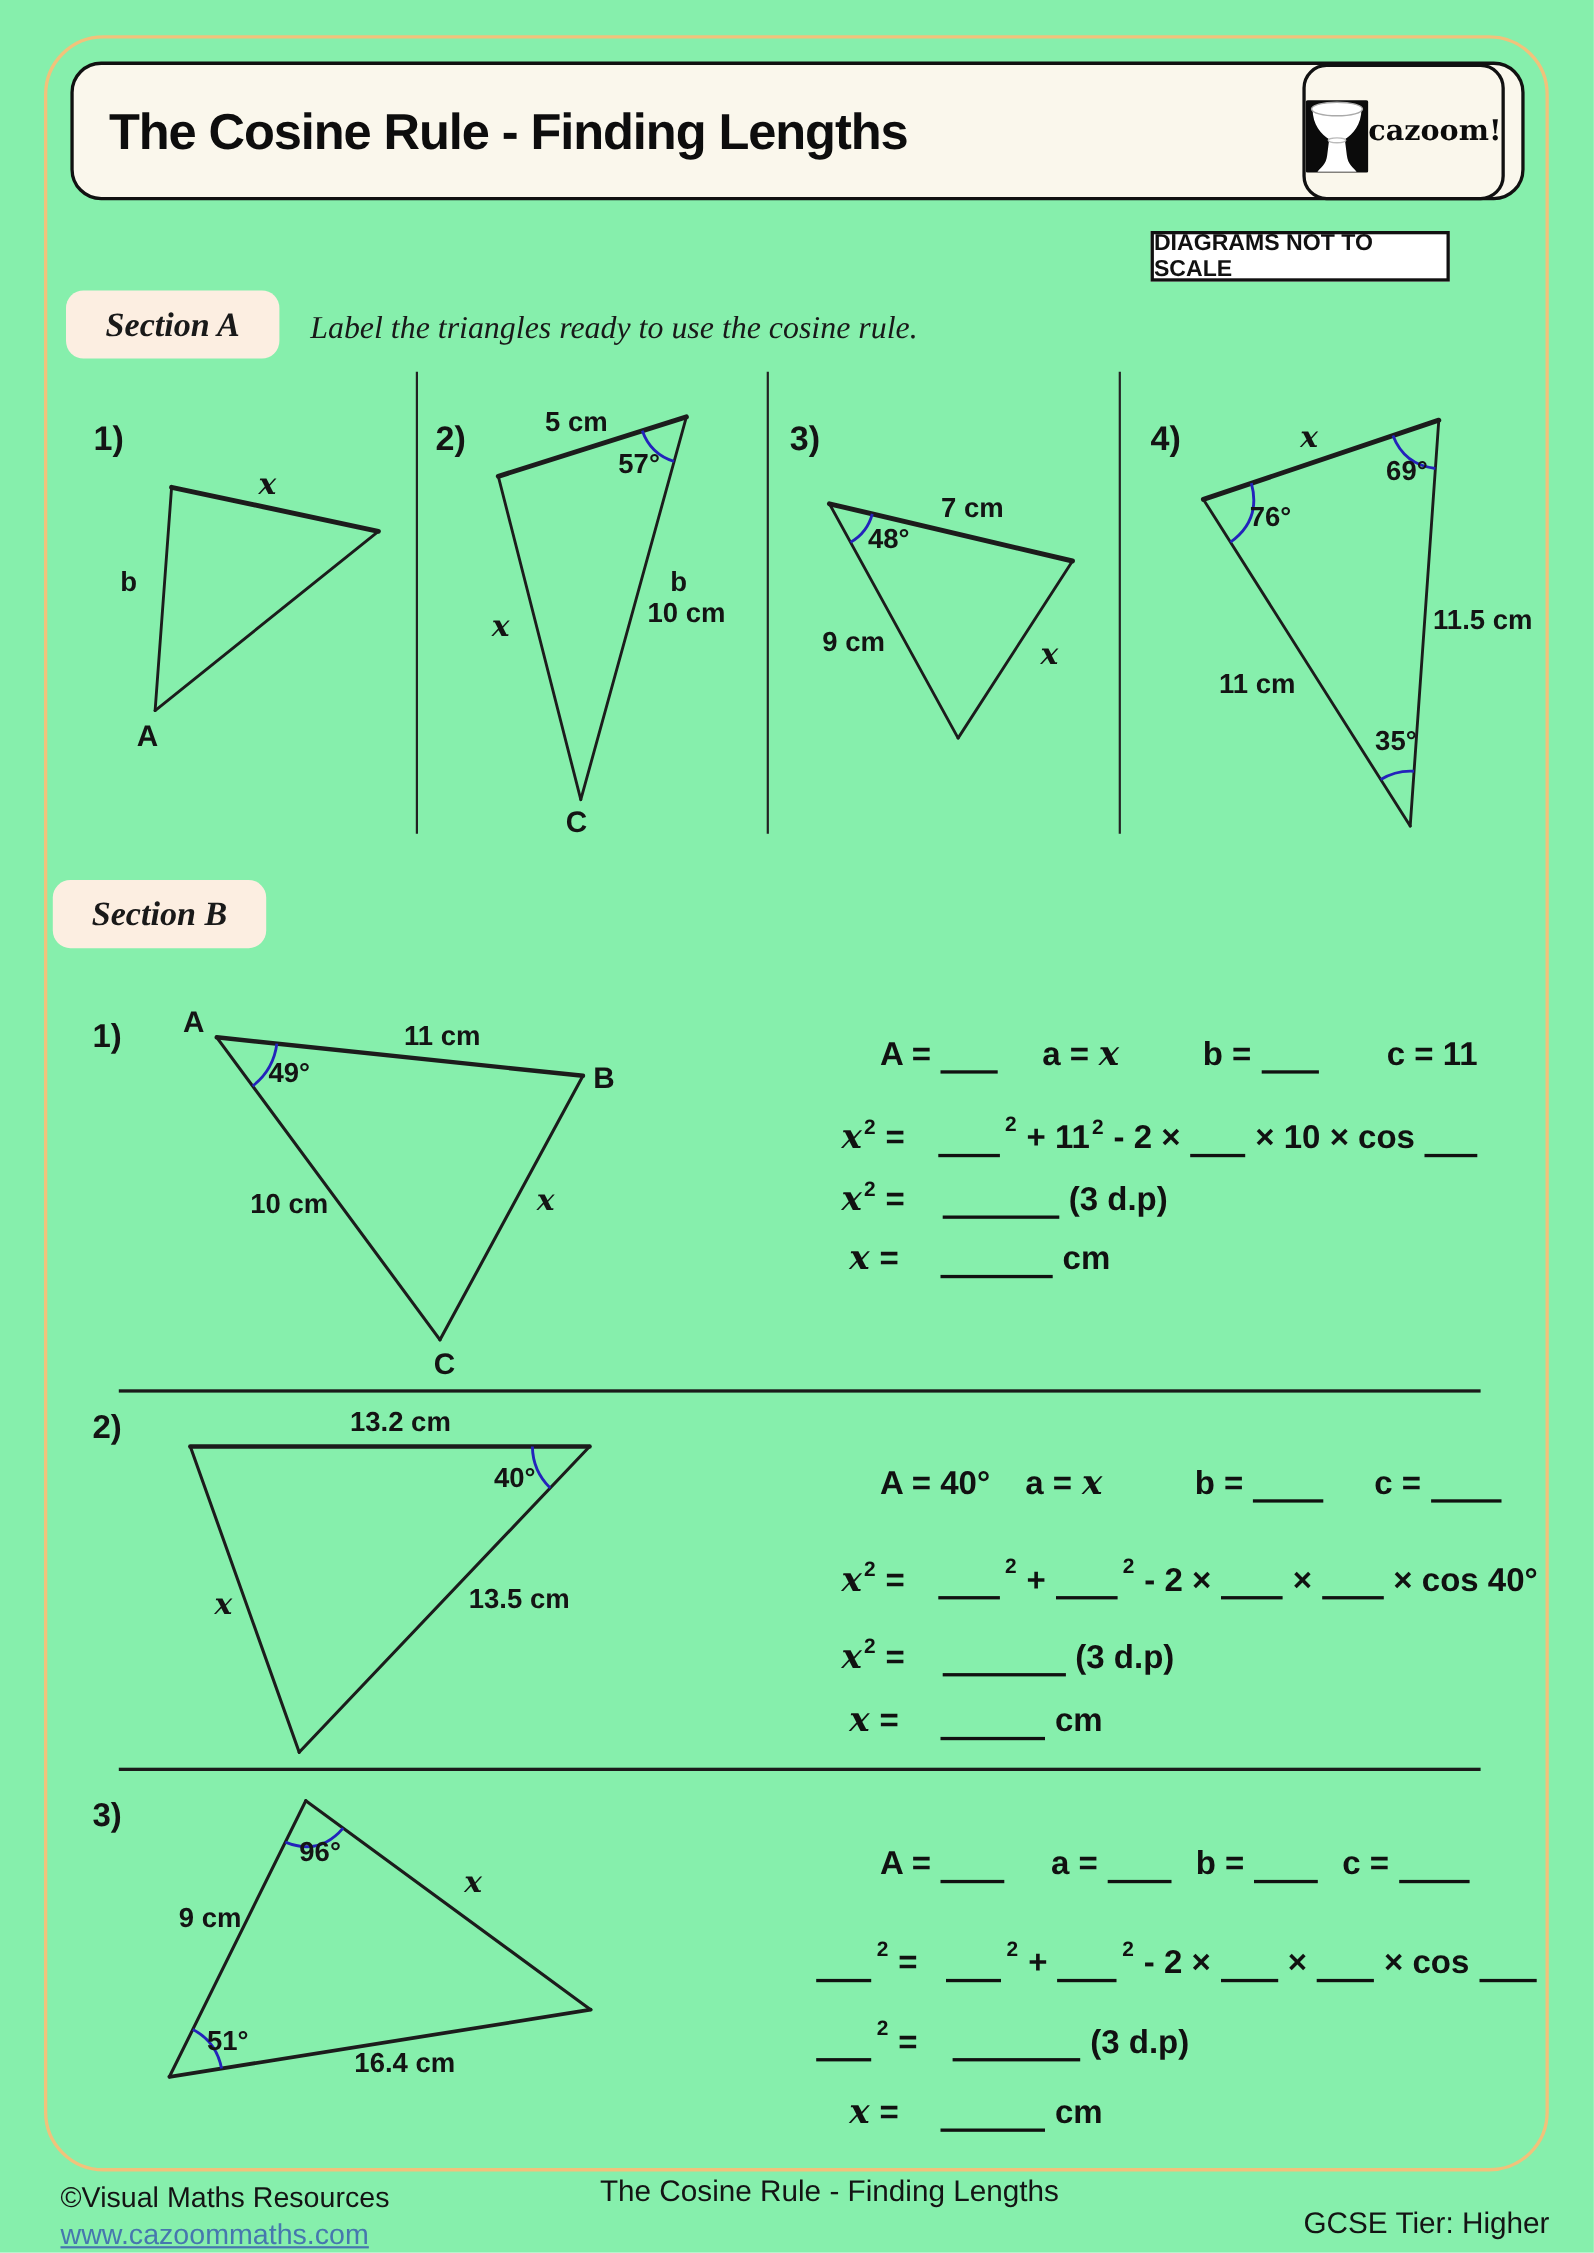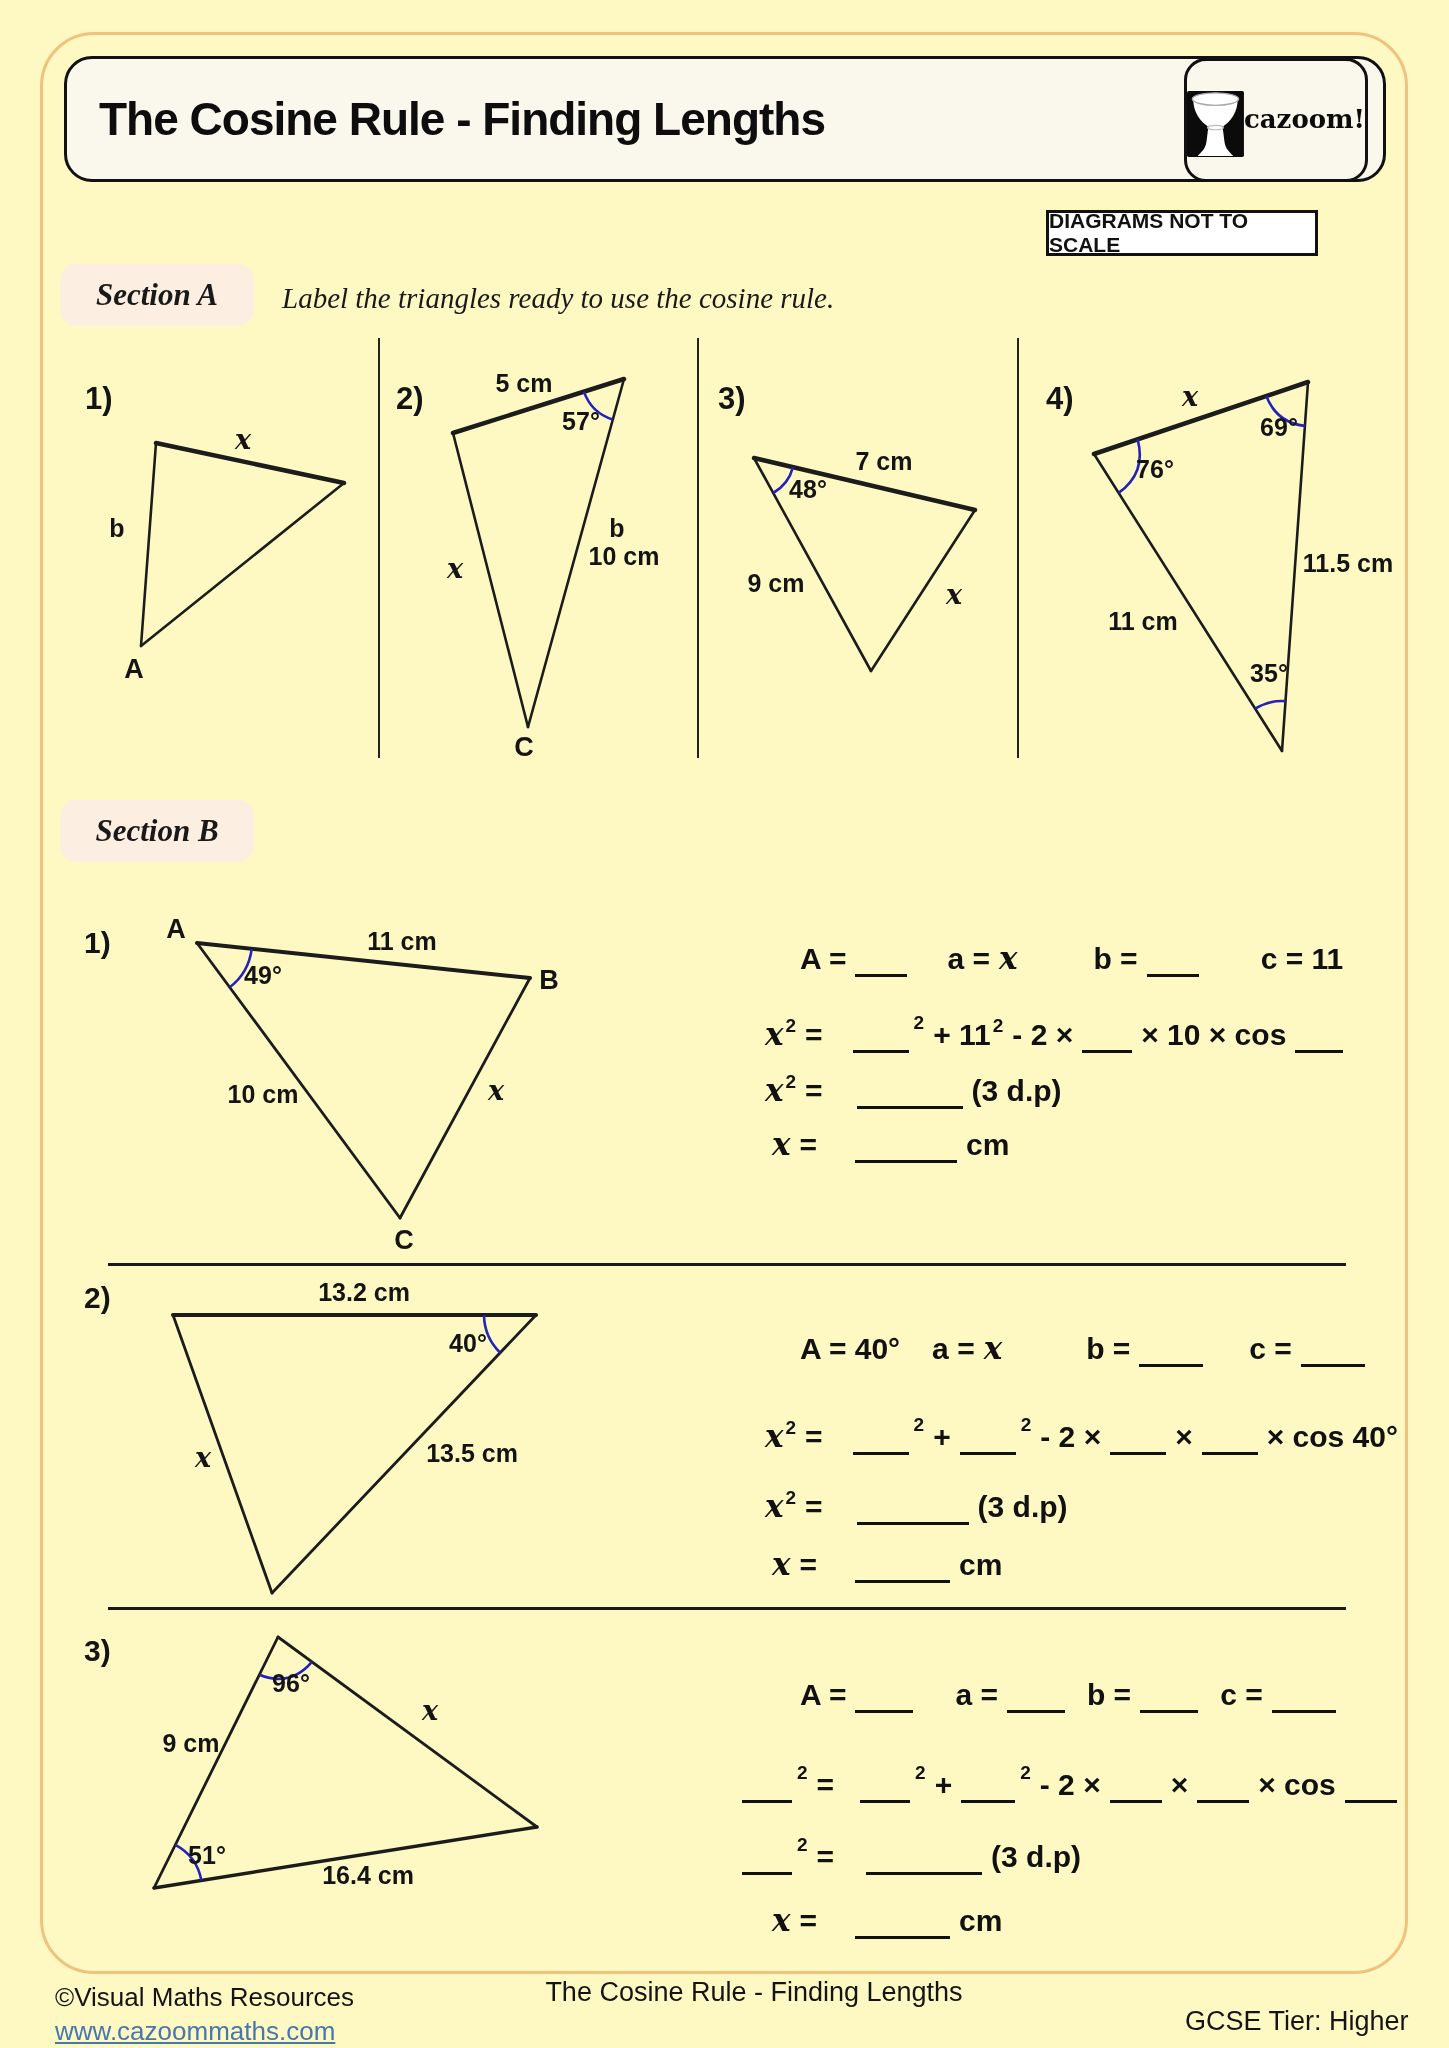--- a/index.html
+++ b/index.html
@@ -1,36 +1,36 @@
 <!DOCTYPE html>
 <html><head>
 <meta charset="utf-8">
 <style>
   html,body{margin:0;padding:0;background:#fff;}
-  .page{position:relative;width:1449px;height:2048px;background:#fef9c3;overflow:hidden;
+  .page{position:relative;width:1449px;height:2048px;background:#86efac;overflow:hidden;
         font-family:"Liberation Sans",sans-serif;color:#141414;}
   .frame{position:absolute;left:40px;top:32px;width:1362px;height:1936px;
          border:3px solid #f1c27b;border-radius:54px;}
   .title-box{position:absolute;left:64px;top:56px;width:1316px;height:120px;
              background:#faf7ec;border:3.5px solid #111;border-radius:28px;
              display:flex;align-items:center;}
   .title-text{font-size:46px;font-weight:bold;letter-spacing:-1px;padding-left:32px;color:#0d0d0d;}
   .logo-box{position:absolute;left:1184px;top:58px;width:178px;height:118px;
             background:#faf7ec;border:3px solid #111;border-radius:22px;
             display:flex;flex-direction:row;align-items:center;justify-content:flex-start;}
   .logo-drum{margin-top:7px;}
   .logo-brand{font-family:"DejaVu Serif",serif;font-weight:bold;font-size:26px;color:#0b0b0b;margin-top:-2px;}
   .scale-note{position:absolute;left:1046px;top:210px;width:266px;height:40px;border:3px solid #111;
               display:flex;align-items:center;justify-content:center;
               font-size:21px;font-weight:bold;color:#111;background:#fff;}
   .pill{position:absolute;width:194px;height:62px;background:#fceee1;border-radius:16px;
         display:flex;align-items:center;justify-content:center;
         font-family:"Liberation Serif",serif;font-style:italic;font-weight:bold;font-size:31px;color:#191919;}
   .pill-a{left:60px;top:264px;}
-  .pill-b{left:60px;top:800px;font-style:italic;}
+  .pill-b{left:48px;top:800px;font-style:italic;}
   .instr{position:absolute;font-family:"Liberation Serif",serif;font-style:italic;font-size:29px;color:#191919;}
   .instr-a{left:282px;top:282px;}
   .instr-b{left:282px;top:818px;}
   .diagram-svg{position:absolute;left:0;top:0;}
   .lbl{font-family:"Liberation Sans",sans-serif;font-weight:bold;font-size:25px;fill:#141414;}
   .vtx{font-family:"Liberation Sans",sans-serif;font-weight:bold;font-size:27px;fill:#141414;}
   .varx{font-family:"DejaVu Serif",serif;font-style:italic;font-weight:bold;font-size:27px;fill:#141414;}
   .num{font-family:"Liberation Sans",sans-serif;font-weight:bold;font-size:31px;fill:#141414;}
   .edge{stroke:#1c1c1c;fill:none;stroke-linecap:round;}
   .arc{stroke:#2323bb;fill:none;stroke-width:2.6;}

